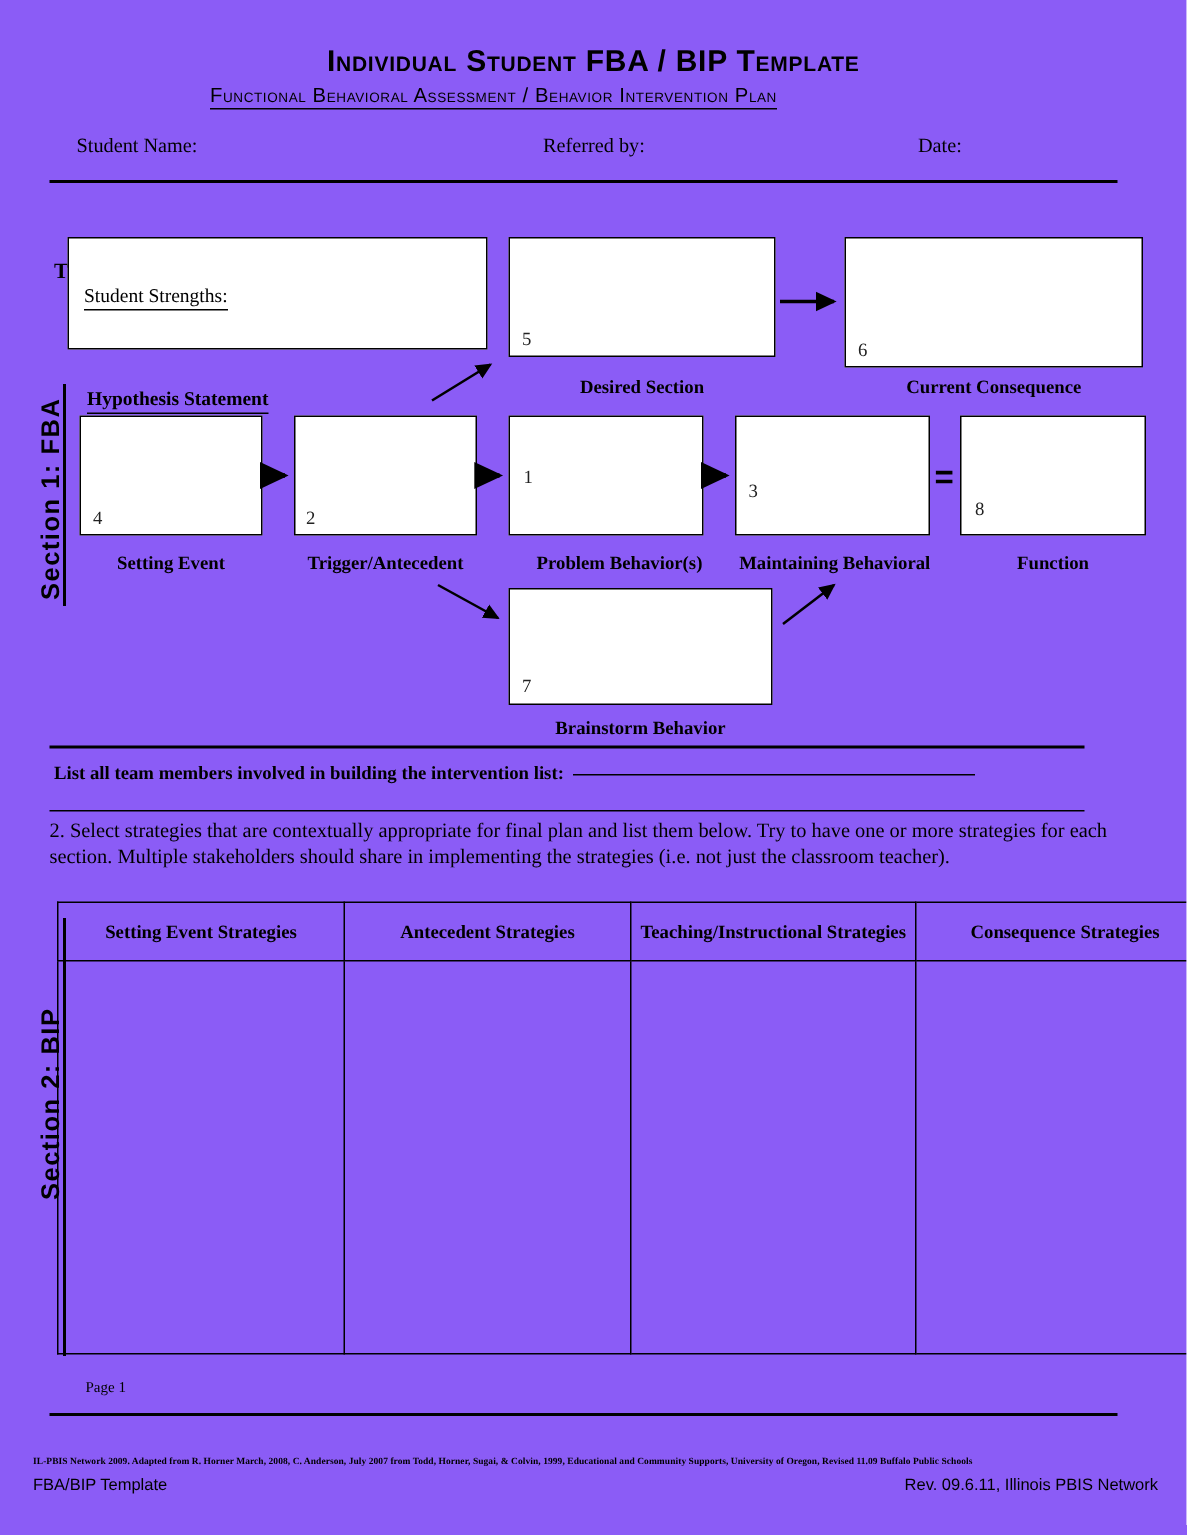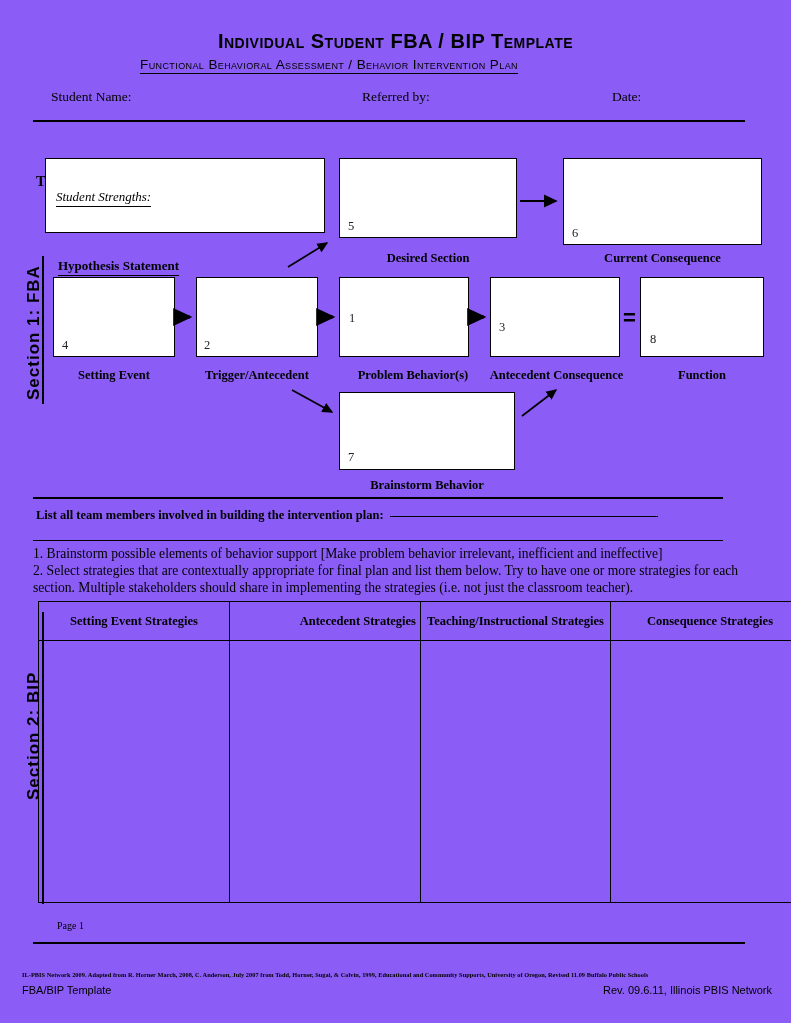--- a/index.html
+++ b/index.html
@@ -211,21 +211,21 @@
   <div class="rule" style="left:33px; top:120px; width:712px; height:1.6px;"></div>
 
   <div class="side-label" style="left:24px; top:400px;">Section 1: FBA</div>
   <div class="side-label" style="left:24px; top:800px;">Section 2: BIP</div>
   <div class="rule" style="left:42px; top:256px; width:1.6px; height:148px;"></div>
   <div class="rule" style="left:42px; top:612px; width:1.6px; height:292px;"></div>
 
   <div class="pathway-title">The Competing Behavior Pathway</div>
 
   <div class="dbox" style="left:45px; top:158px; width:280px; height:75px;"></div>
-  <div class="inbox-label" style="left:56px; top:189px;font-style:italic;">Student Strengths: </div>
+  <div class="inbox-label" style="left:56px; top:189px;">Student Strengths: </div>
 
   <div class="dbox" style="left:339px; top:158px; width:178px; height:80px;"></div>
   <div class="dnum" style="left:348px; top:219px;">5</div>
   <div class="dcap" style="left:339px; top:251px; width:178px;">Desired Section</div>
 
   <div class="dbox" style="left:563px; top:158px; width:199px; height:87px;"></div>
   <div class="dnum" style="left:572px; top:226px;">6</div>
   <div class="dcap" style="left:563px; top:251px; width:199px;">Current Consequence</div>
 
   <div class="hyp-label" style="left:58px; top:258px;">Hypothesis Statement</div>
@@ -237,21 +237,21 @@
   <div class="dbox" style="left:196px; top:277px; width:122px; height:80px;"></div>
   <div class="dnum" style="left:204px; top:338px;">2</div>
   <div class="dcap" style="left:191px; top:368px; width:132px;">Trigger/Antecedent</div>
 
   <div class="dbox" style="left:339px; top:277px; width:130px; height:80px;"></div>
   <div class="dnum" style="left:349px; top:311px;">1</div>
   <div class="dcap" style="left:335px; top:368px; width:156px;">Problem Behavior(s)</div>
 
   <div class="dbox" style="left:490px; top:277px; width:130px; height:80px;"></div>
   <div class="dnum" style="left:499px; top:320px;">3</div>
-  <div class="dcap" style="left:483px; top:368px; width:147px;">Antecedent Consequence</div>
+  <div class="dcap" style="left:483px; top:368px; width:147px;">Maintaining Behavioral</div>
 
   <div class="eqsign" style="left:623px; top:305px;">=</div>
 
   <div class="dbox" style="left:640px; top:277px; width:124px; height:80px;"></div>
   <div class="dnum" style="left:650px; top:332px;">8</div>
   <div class="dcap" style="left:640px; top:368px; width:124px;">Function</div>
 
   <div class="dbox" style="left:339px; top:392px; width:176px; height:78px;"></div>
   <div class="dnum" style="left:348px; top:450px;">7</div>
   <div class="dcap" style="left:339px; top:478px; width:176px;">Brainstorm Behavior</div>
@@ -273,34 +273,33 @@
 
     <line x1="288" y1="267" x2="327" y2="243" stroke="#000" stroke-width="1.7" marker-end="url(#ah)"></line>
 
     <line x1="292" y1="390" x2="332" y2="412" stroke="#000" stroke-width="1.7" marker-end="url(#ah)"></line>
 
     <line x1="522" y1="416" x2="556" y2="390" stroke="#000" stroke-width="1.7" marker-end="url(#ah)"></line>
   </svg>
 
   <div class="rule" style="left:33px; top:497px; width:690px; height:1.6px;"></div>
   <div class="team-line">
-    <span>List all team members involved in building the intervention plan:</span><span class="team-blank"></span>
+    <span>List all team members involved in building the intervention list:</span><span class="team-blank"></span>
   </div>
   <div class="rule" style="left:33px; top:540px; width:690px; height:1.4px;"></div>
 
   <div class="instr">
-    <div>1. Brainstorm possible elements of behavior support [Make problem behavior irrelevant, inefficient and ineffective]</div>
     <div>2. Select strategies that are contextually appropriate for final plan and list them below. Try to have one or more strategies for each section. Multiple stakeholders should share in implementing the strategies (i.e. not just the classroom teacher).</div>
   </div>
 
   <table class="stable">
     <tbody>
         <tr>
       <th style="width:182px;">Setting Event Strategies</th>
-      <th style="width:182px;text-align:right;">Antecedent Strategies</th>
+      <th style="width:182px;">Antecedent Strategies</th>
       <th style="width:181px;">Teaching/Instructional Strategies</th>
       <th style="width:190px;">Consequence Strategies</th>
     </tr>
     <tr>
       <td></td>
       <td></td>
       <td></td>
       <td></td>
     </tr>
   </tbody>

